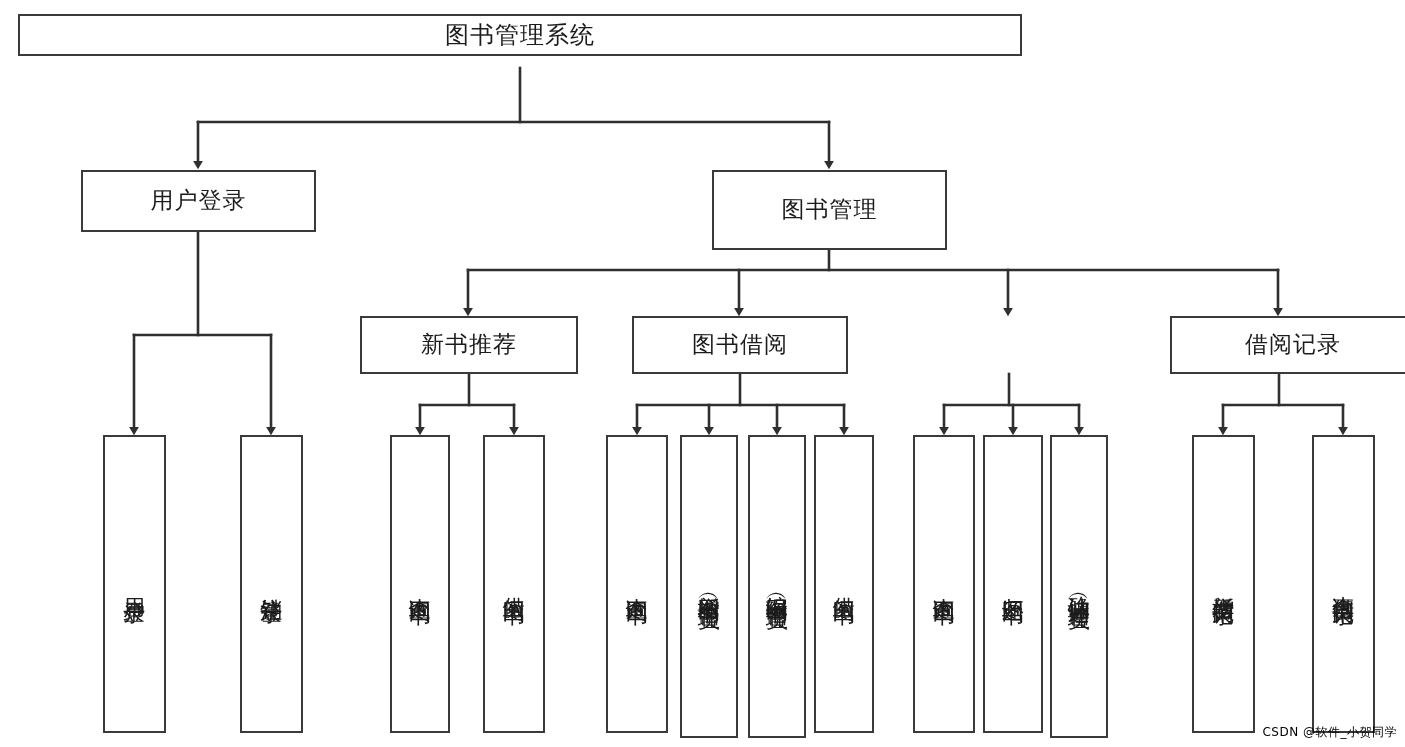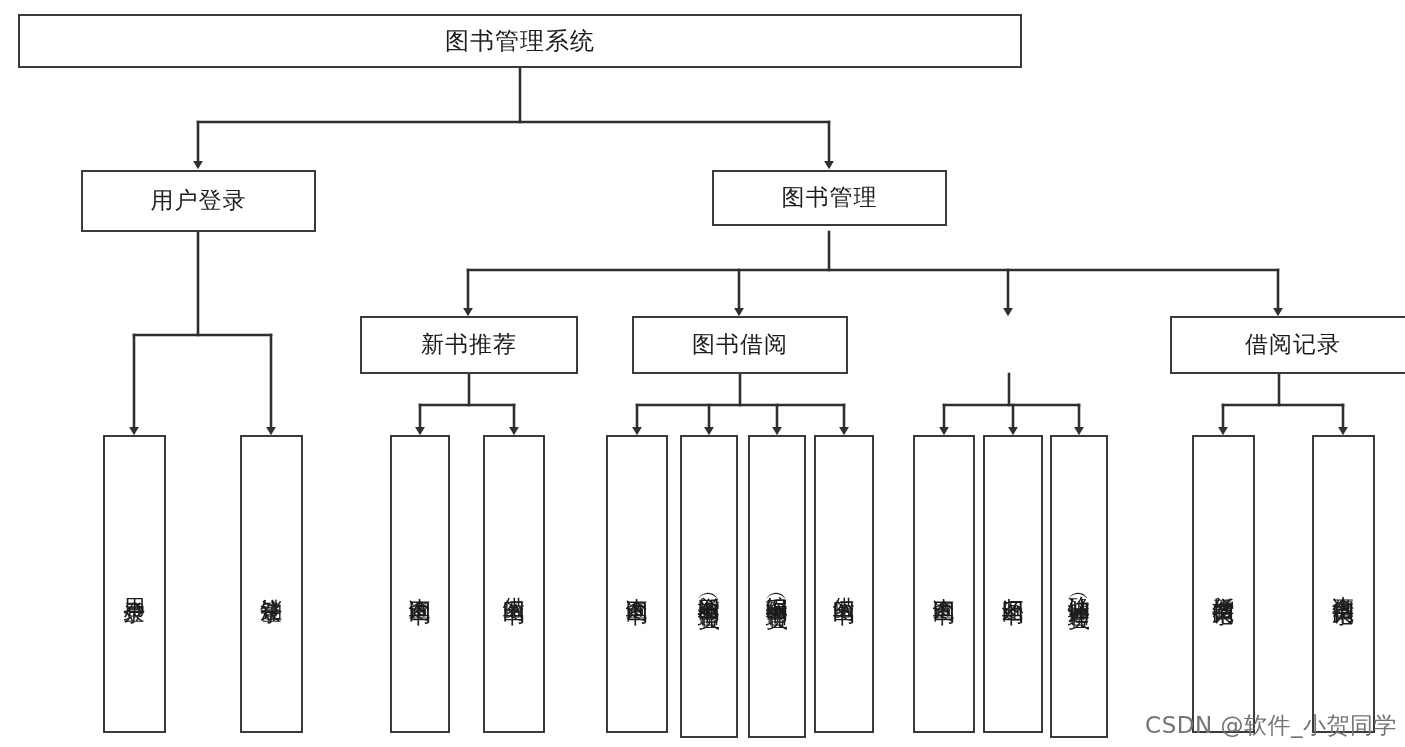--- a/index.html
+++ b/index.html
@@ -57,22 +57,22 @@
     text-orientation: upright;
     display: block;
   }
   .node.root {
     font-size: 24px;
   }
   .watermark {
     position: absolute;
     right: 8px;
     bottom: 6px;
-    font-size: 23px;
-    color: #737373;
+    font-size: 12px;
+    color: #000000;
     letter-spacing: 0.5px;
     white-space: nowrap;
   }
 </style>
 </head>
 <body>
 
 <div id="canvas">
 
   <svg id="edges" viewBox="0 0 1405 747" xmlns="http://www.w3.org/2000/svg">
@@ -118,28 +118,28 @@
       <path d="M1013,405 L1013,430" marker-end="url(#arrowhead)"></path>
       <path d="M1079,405 L1079,430" marker-end="url(#arrowhead)"></path>
 
       <path d="M1279,374 L1279,405"></path>
       <path d="M1223,405 L1343,405"></path>
       <path d="M1223,405 L1223,430" marker-end="url(#arrowhead)"></path>
       <path d="M1343,405 L1343,430" marker-end="url(#arrowhead)"></path>
     </g>
   </svg>
 
-  <div class="node horiz root" style="left:18px; top:14px; width:1004px; height:54px;">
+  <div class="node horiz root" style="left:18px; top:14px; width:1004px; height:42px;">
     <span>图书管理系统</span>
   </div>
 
   <div class="node horiz" style="left:81px; top:170px; width:235px; height:62px;">
     <span>用户登录</span>
   </div>
-  <div class="node horiz" style="left:712px; top:170px; width:235px; height:56px;">
+  <div class="node horiz" style="left:712px; top:170px; width:235px; height:80px;">
     <span>图书管理</span>
   </div>
 
   <div class="node horiz" style="left:632px; top:316px; width:216px; height:58px;">
     <span>图书借阅</span>
   </div>
   <div class="node horiz" style="left:360px; top:316px; width:218px; height:58px;">
     <span>新书推荐</span>
   </div>
   <div class="node horiz" style="left:1170px; top:316px; width:246px; height:58px;">

